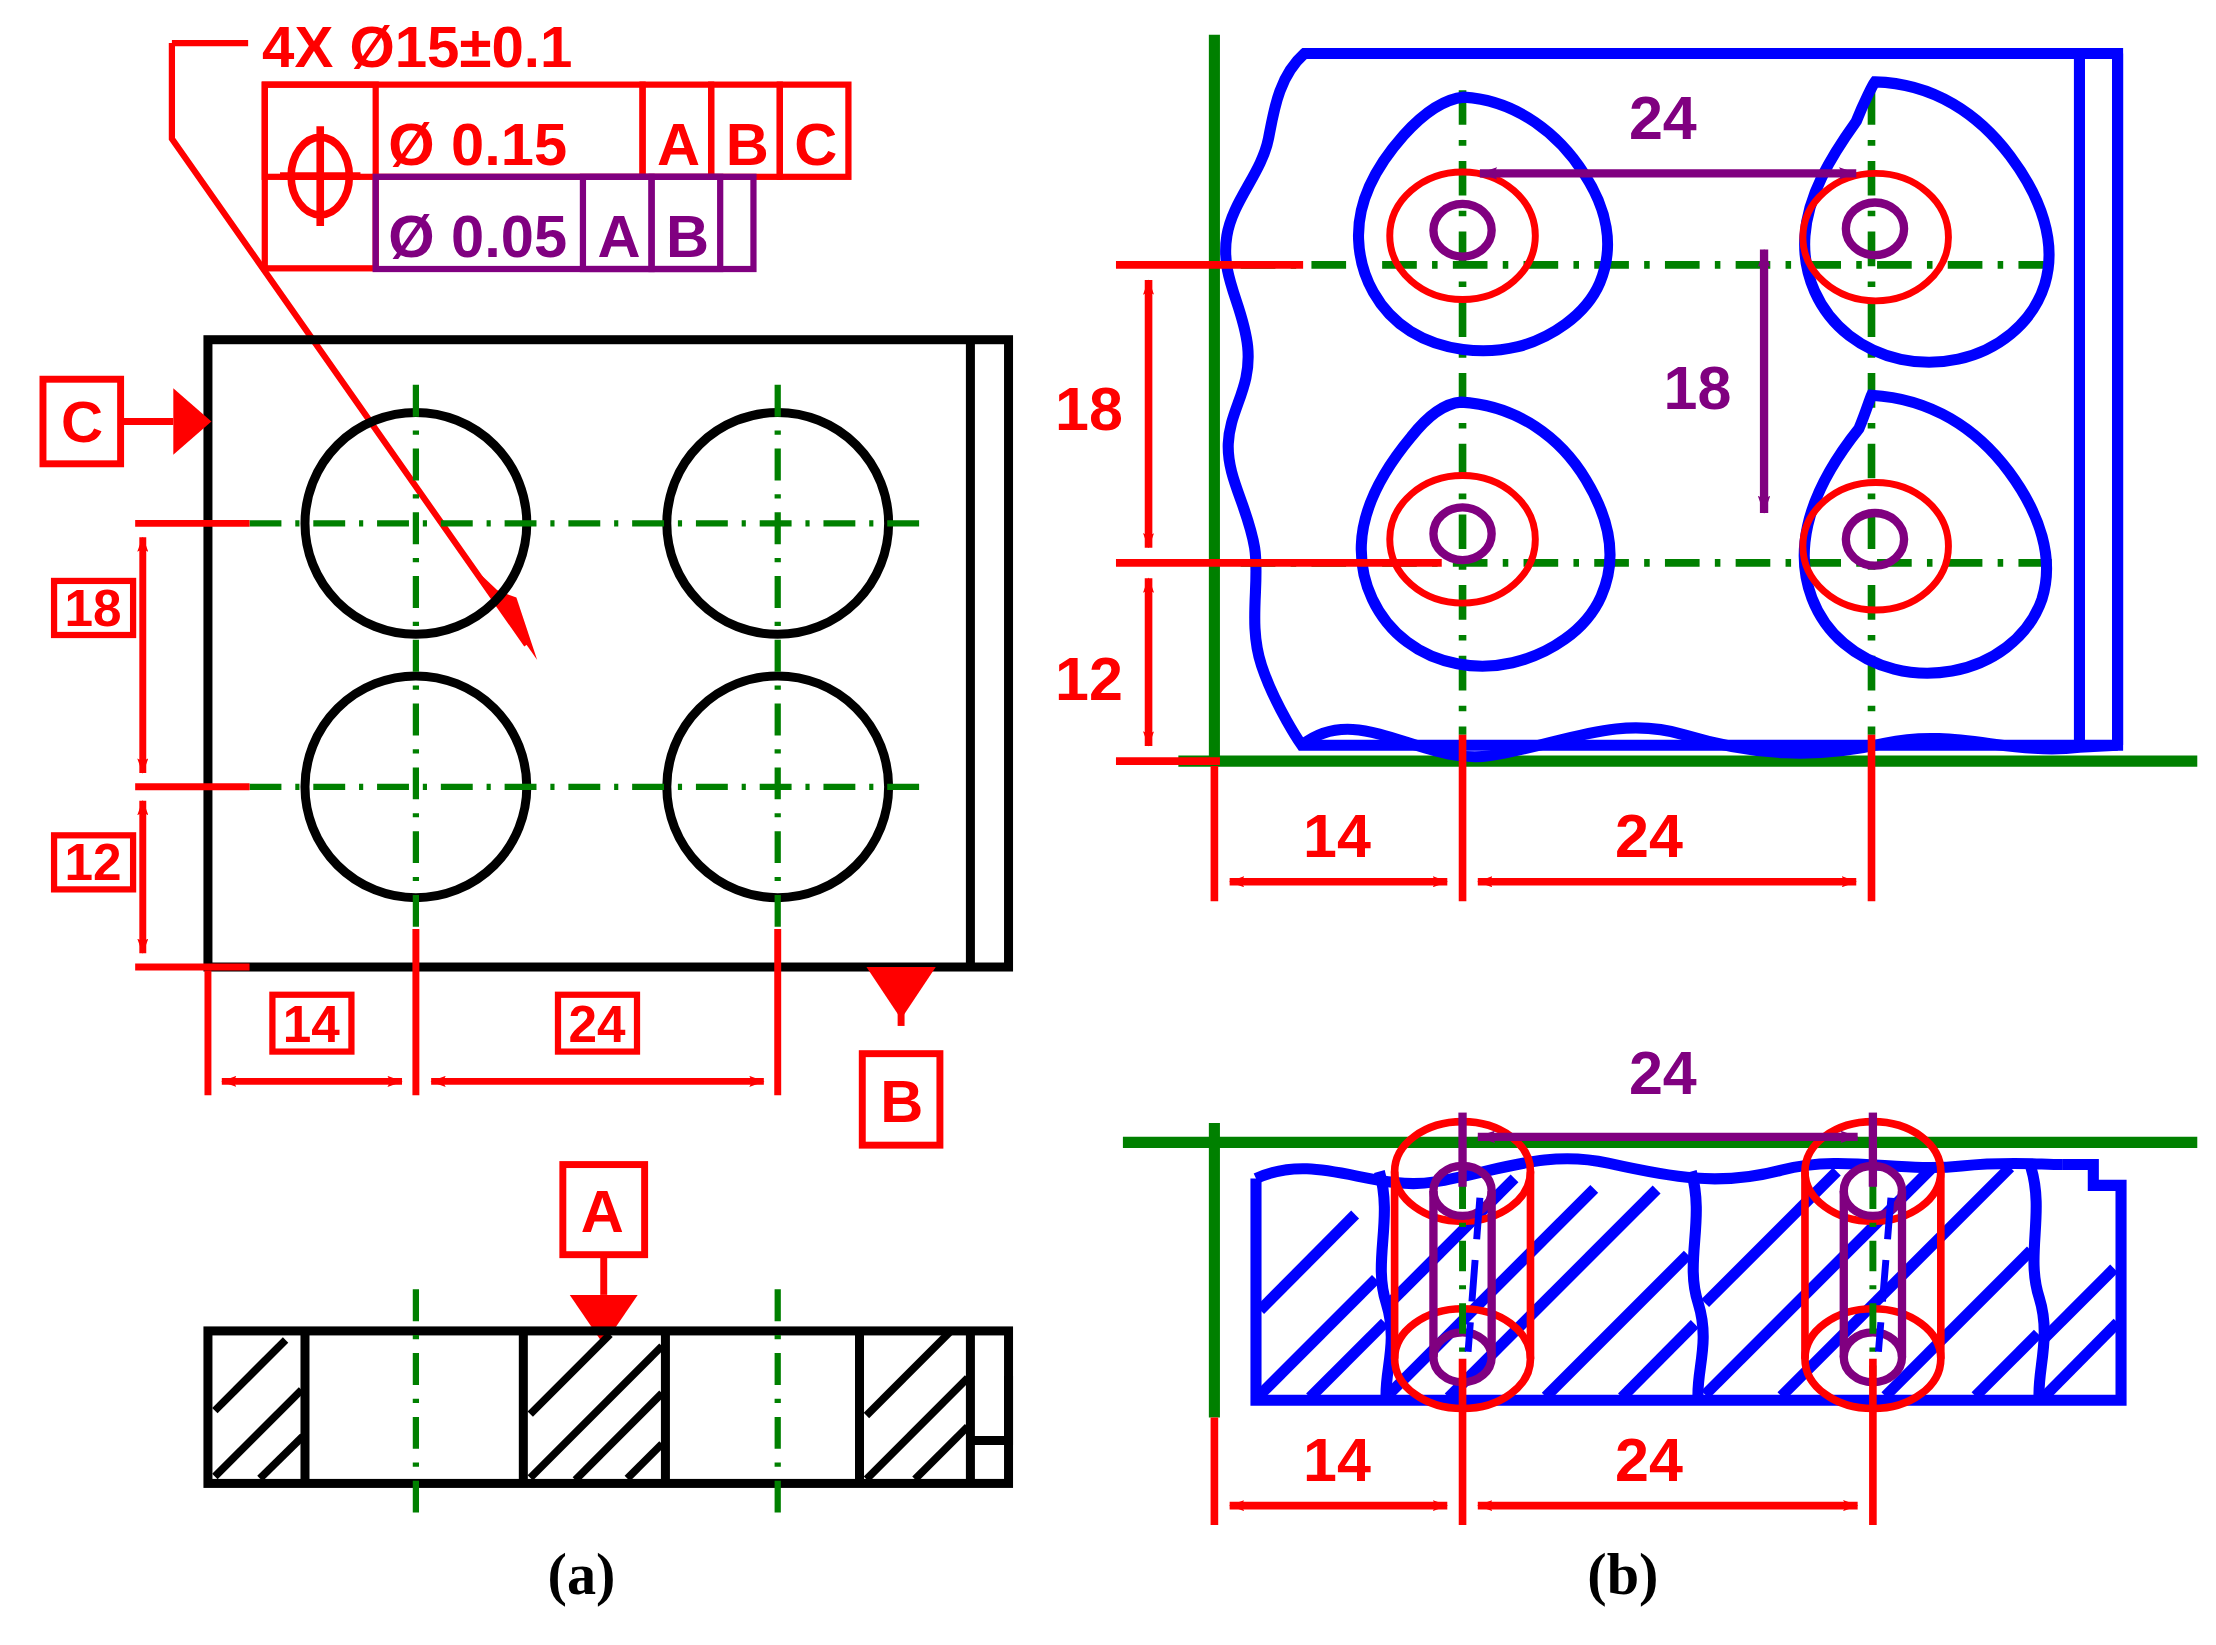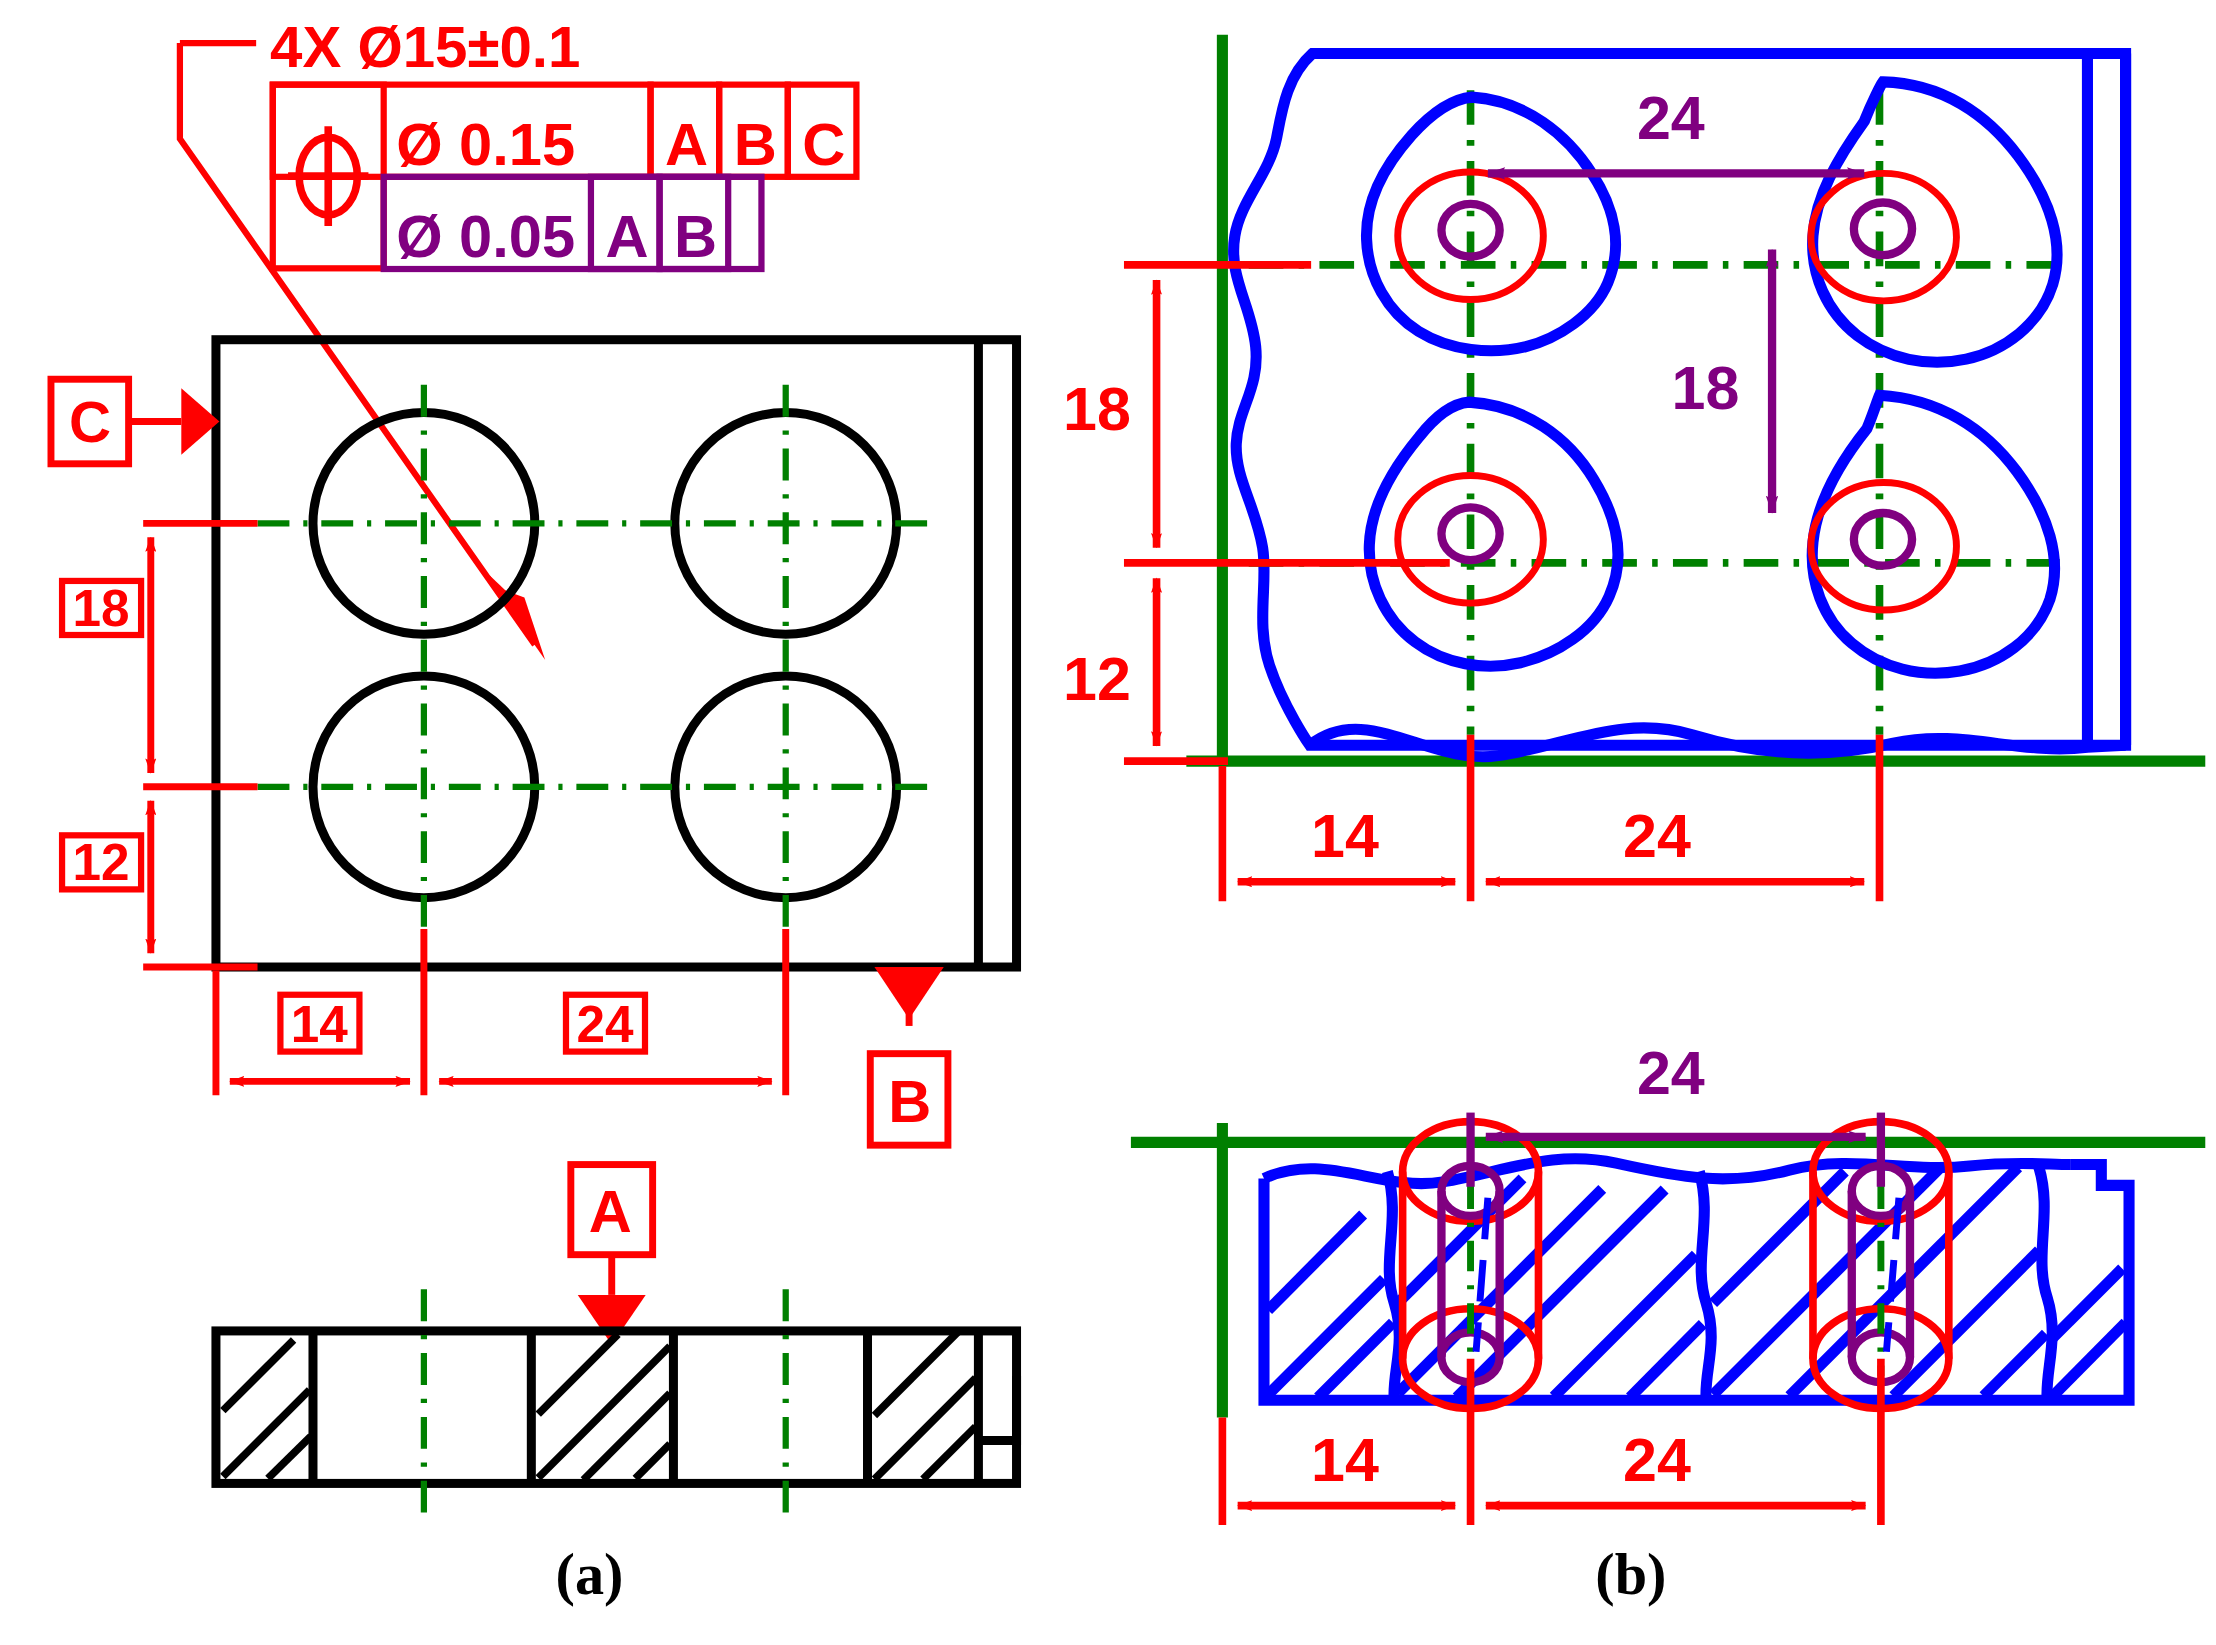--- a/index.html
+++ b/index.html
@@ -1,18 +1,18 @@
 <!DOCTYPE html>
 <html style="font-size:11px"><head>
 <meta charset="utf-8">
 <style>
   html,body{margin:0;padding:0;background:#fff;}
   body{width:2216px;height:1645px;position:relative;overflow:hidden;
        font-family:"Liberation Sans", sans-serif;}
-  #stage{position:absolute;left:8px;top:0;width:1884px;height:1645px;}
+  #stage{position:absolute;left:0;top:0;width:1884px;height:1645px;}
   svg#dwg{position:absolute;left:0;top:0;width:2216px;height:1645px;display:block;}
   .txt{font-family:"Liberation Sans", sans-serif;font-weight:700;}
   .serif{font-family:"Liberation Serif", serif;}
 </style>
 </head>
 <body>
 
 <div id="stage">
 <svg id="dwg" viewBox="0 0 3197 2373" xmlns="http://www.w3.org/2000/svg">
 

